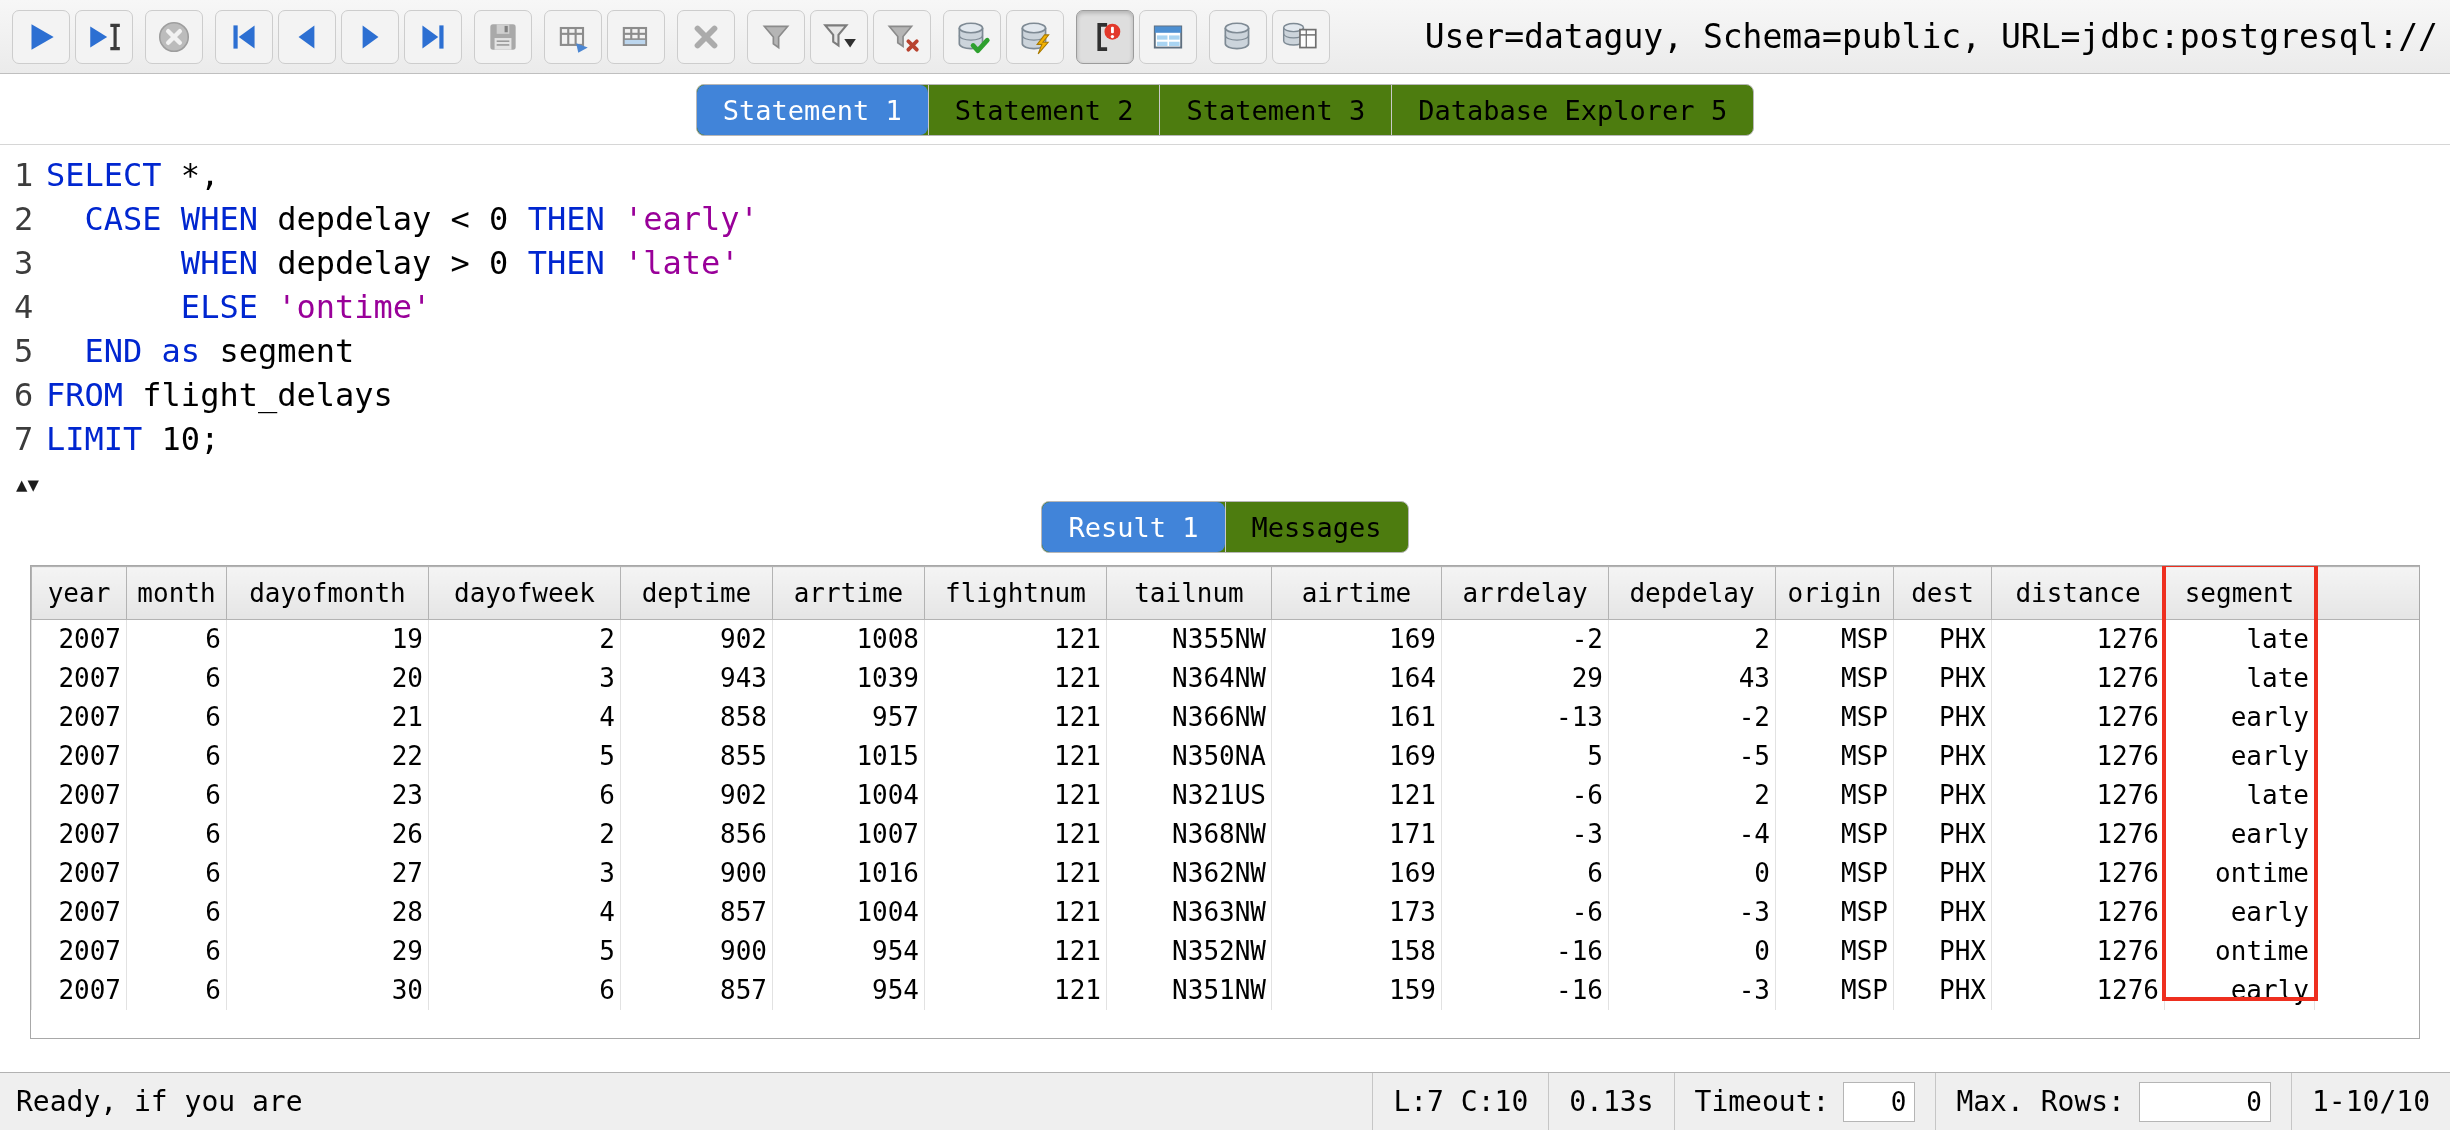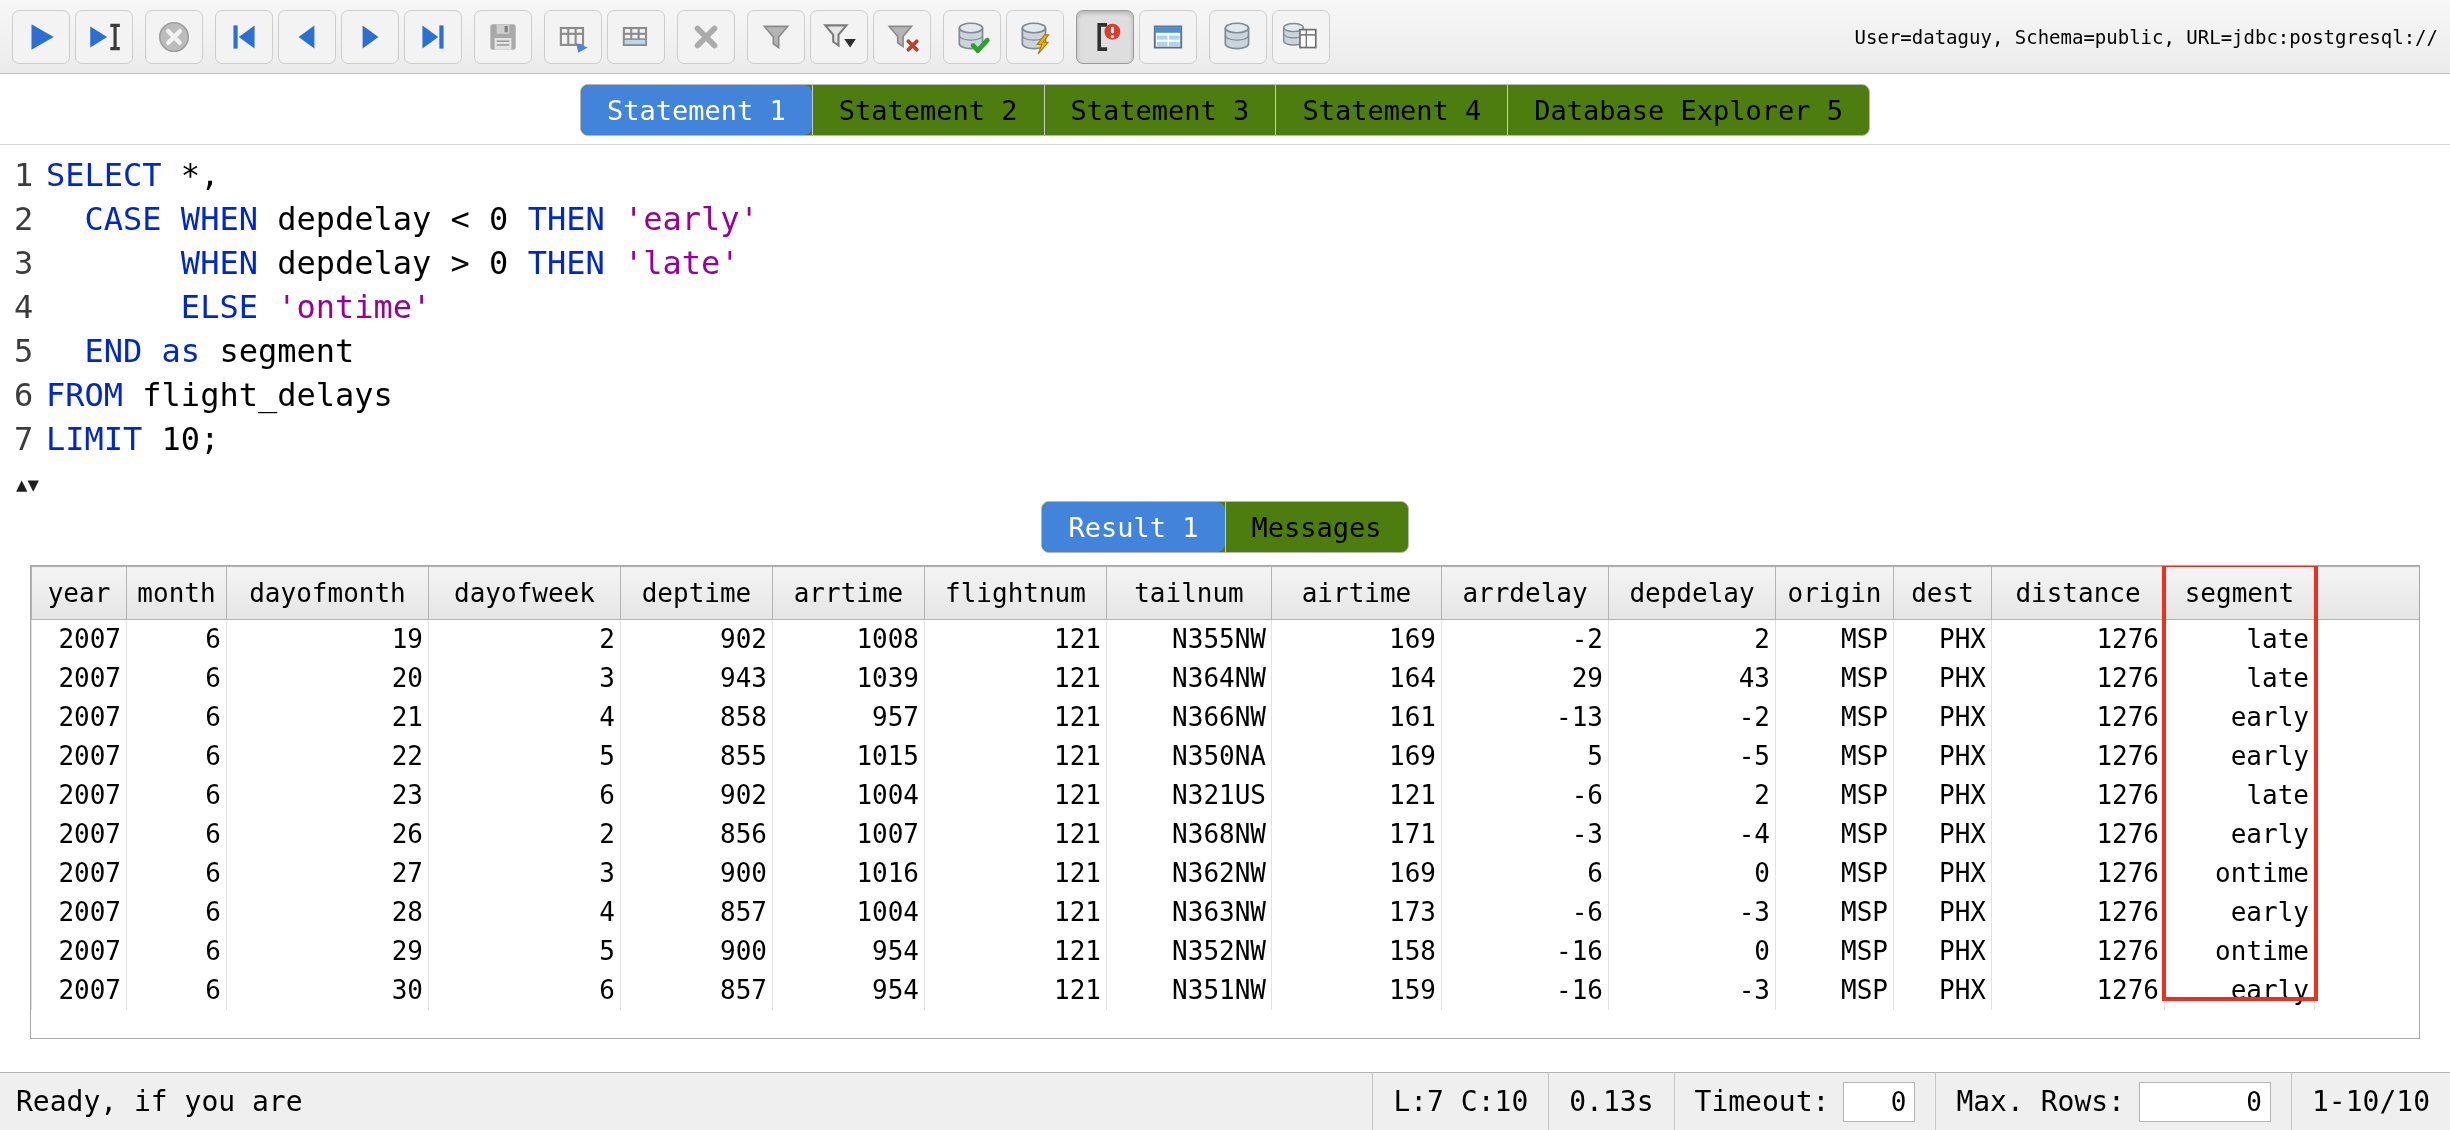--- a/index.html
+++ b/index.html
@@ -18,21 +18,21 @@
   }
   .tb-buttons { display:flex; gap:12px; align-items:center; }
   .tgroup { display:flex; gap:5px; }
   .tbtn {
     width:58px; height:54px; border:1px solid #cdcdcd; border-radius:7px;
     background:#f3f3f3; display:flex; align-items:center; justify-content:center;
     cursor:pointer;
   }
   .tbtn svg { width:38px; height:38px; }
   .tbtn.pressed { background:#dedede; border-color:#9b9b9b; box-shadow:inset 0 2px 4px rgba(0,0,0,.2); }
-  .conn-info { margin-left:auto; flex:0 0 auto; font-size:19px; white-space:nowrap; }
+  .conn-info { margin-left:auto; flex:0 0 auto; font-size:33px; white-space:nowrap; }
 
   
   .tabrow { flex:none; display:flex; justify-content:center; padding:10px 0 8px; background:#fff; }
   .tabstrip { display:flex; border:1px solid #b7b7b7; border-radius:8px; background:#4d7c0f; overflow:hidden; }
   .tab { font-size:27px; line-height:1; padding:12px 26px 11px; border-left:1px solid #c9c9c9; cursor:pointer; white-space:nowrap; }
   .tab:first-child { border-left:none; }
   .tab.active { background:var(--accent,#4184d9); color:#fff; border-radius:8px; border-left:none; }
 
   
   .editor { flex:none; background:#fff; border-top:1px solid #d6d6d6; padding:8px 0 10px; cursor:text; }
@@ -252,21 +252,20 @@
         </div>
       </div>
     <div class="conn-info">User=dataguy, Schema=public, URL=jdbc:postgresql://</div>
   </div>
 
   <div class="tabrow">
     <div class="tabstrip">
         <div class="tab active">Statement 1</div>
         <div class="tab">Statement 2</div>
         <div class="tab">Statement 3</div>
-        <div class="tab">Statement 4</div>
         <div class="tab">Database Explorer 5</div>
       </div>
   </div>
 
   <div class="editor">
     <div>
         <div class="ed-line"><span class="ed-gutter">1</span><span class="ed-code"><span class="kw">SELECT</span><span class="pl"> *,</span></span></div>
         <div class="ed-line"><span class="ed-gutter">2</span><span class="ed-code"><span class="pl">  </span><span class="kw">CASE</span><span class="pl"> </span><span class="kw">WHEN</span><span class="pl"> depdelay &lt; 0 </span><span class="kw">THEN</span><span class="pl"> </span><span class="str">'early'</span></span></div>
         <div class="ed-line"><span class="ed-gutter">3</span><span class="ed-code"><span class="pl">       </span><span class="kw">WHEN</span><span class="pl"> depdelay &gt; 0 </span><span class="kw">THEN</span><span class="pl"> </span><span class="str">'late'</span></span></div>
         <div class="ed-line"><span class="ed-gutter">4</span><span class="ed-code"><span class="pl">       </span><span class="kw">ELSE</span><span class="pl"> </span><span class="str">'ontime'</span></span></div>

